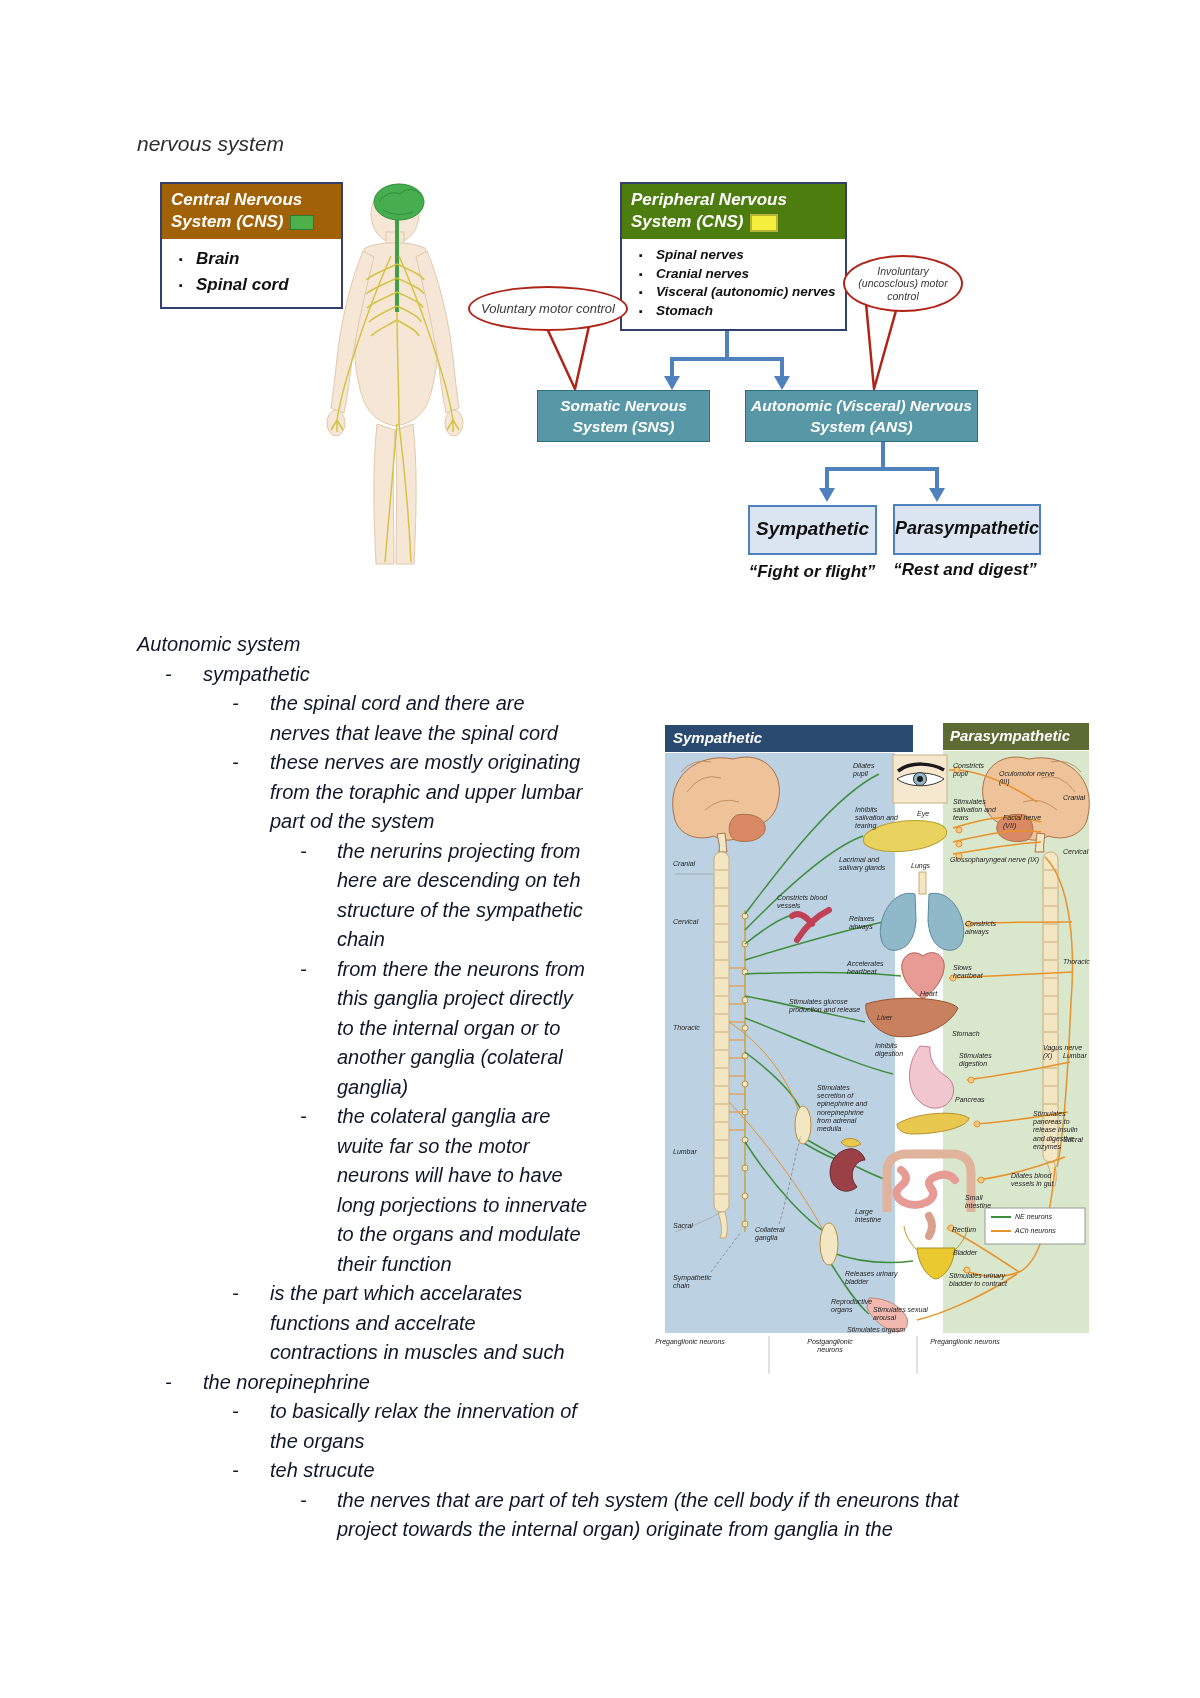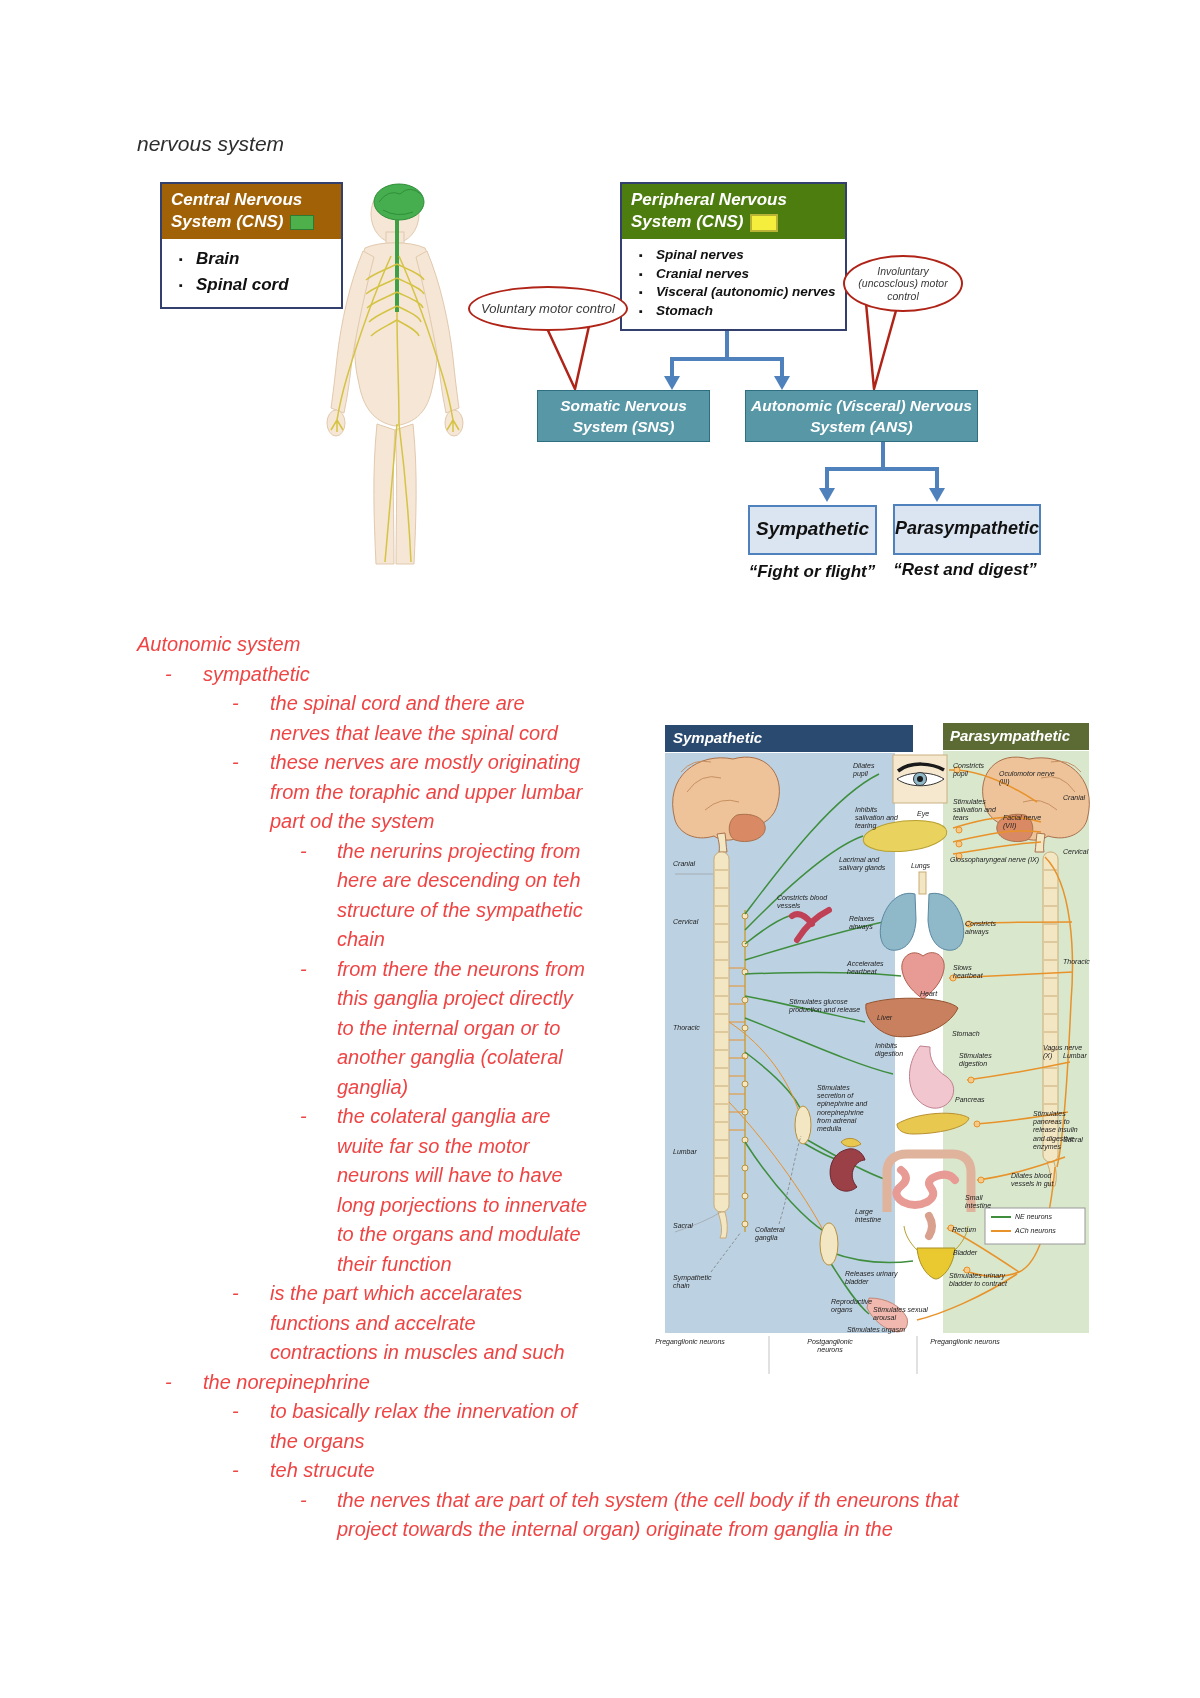--- a/index.html
+++ b/index.html
@@ -35,21 +35,21 @@
   .cap1{left:737px;top:562px;width:150px;}
   .cap2{left:890px;top:560px;width:150px;}
   .callout{border:2.5px solid #b02418;border-radius:50%;background:#fff;color:#3a3a3a;
            display:flex;align-items:center;justify-content:center;text-align:center;
            box-sizing:border-box;z-index:3;}
   .co-l{left:468px;top:286px;width:160px;height:45px;font-size:13px;line-height:13px;}
   .co-r{left:843px;top:255px;width:120px;height:57px;font-size:10.5px;line-height:12.5px;padding:2px 10px;}
   .overlay{left:0;top:0;z-index:1;pointer-events:none;}
   .z2{z-index:2;}
   
-  .notes{left:137px;top:630px;width:880px;font-size:20px;line-height:29.5px;color:#ef4444;}
+  .notes{left:137px;top:630px;width:880px;font-size:20px;line-height:29.5px;color:#0f172a;}
   .nitem{display:flex;}
   .nitem .dash{flex:none;}
   .lv1{margin-left:28px;} .lv1 .dash{width:38px;}
   .lv2{margin-left:95px;} .lv2 .dash{width:38px;}
   .lv3{margin-left:163px;} .lv3 .dash{width:37px;}
   .nitem .txt{white-space:pre-line;}
   
   .d2{left:617px;top:672px;width:475px;height:722px;z-index:4;}
   .d2 svg{position:absolute;left:0;top:0;}
   .banner{position:absolute;color:#fff;font-weight:bold;font-size:15px;}

